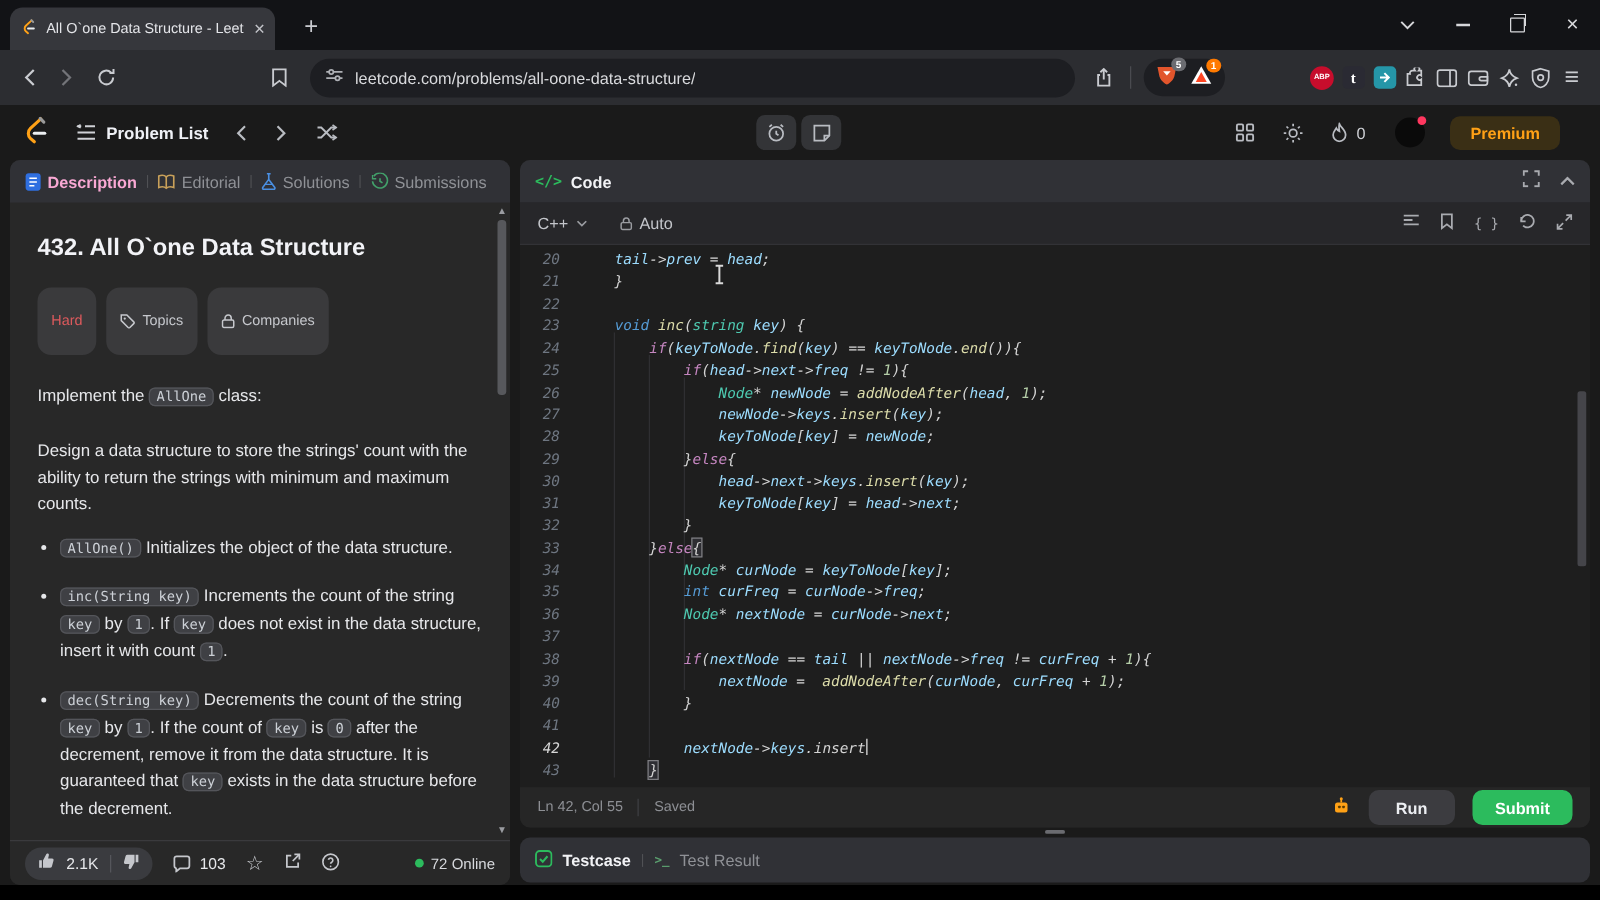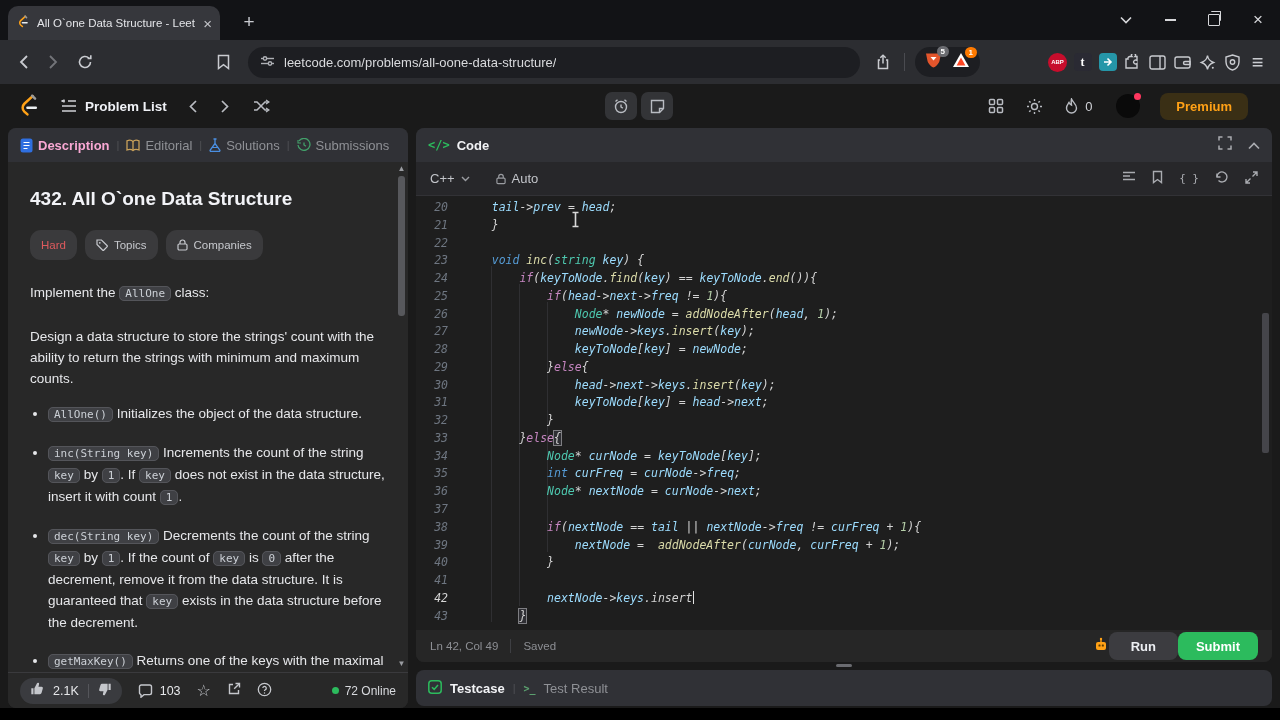--- a/index.html
+++ b/index.html
@@ -55,21 +55,21 @@
              font-size:13px;box-sizing:border-box;}
   .ptab{display:flex;align-items:center;gap:5px;color:#8f9196;}
   .ptab.active{color:#f9a8d4;font-weight:bold;}
   .psep{color:#505155;font-size:11px;}
 
   .desc-body{position:absolute;left:0;top:34px;right:12px;bottom:36px;overflow:hidden;
              padding:26px 8px 0 22px;}
   .q-title{font-size:19px;font-weight:bold;color:#f2f3f7;}
   .badges{display:flex;gap:8px;margin-top:20px;}
   .pill{height:22px;border-radius:11px;background:#3a3a3c;display:flex;align-items:center;gap:6px;
-        padding:4px 11px;font-size:11.5px;color:#c6c8cd;}
+        padding:16px 11px;font-size:11.5px;color:#c6c8cd;}
   .pill.hard{color:#dd5a5d;}
   .desc-text{font-size:13.5px;line-height:21px;color:#e6e7ea;margin-top:22px;}
   .chip{font-family:"DejaVu Sans Mono",monospace;font-size:11px;background:#3f4044;
         border:1px solid #54555a;border-radius:5px;padding:0 5px;color:#ccd0d6;white-space:nowrap;}
   .desc-list{margin:14px 0 0 0;padding-left:18px;}
   .desc-list li{font-size:13.5px;line-height:21px;color:#e6e7ea;margin-bottom:17px;}
   .desc-footer{position:absolute;left:0;right:0;bottom:0;height:36px;border-top:1px solid #3a3a3d;
                display:flex;align-items:center;gap:16px;padding:0 12px;box-sizing:border-box;
                color:#b9bcc2;font-size:12.5px;background:#282828;}
   .like-group{height:26px;background:#3a3b3f;border-radius:13px;display:flex;align-items:center;
@@ -606,24 +606,24 @@
             </div>
             <div class="cl">
               <span class="ln">43</span>
               <span class="lc"><span class="pln">        </span><span class="match">}</span></span>
             </div>
           </div>
         <div class="escroll"></div>
       </div>
 
       <div class="cp-status">
-        <span>Ln 42, Col 49</span>
+        <span>Ln 42, Col 55</span>
         <span class="vdiv" style="background:#3e3f43;"></span>
         <span>Saved</span>
-        <span style="margin-left:auto;display:flex;align-items:center;">
+        <span style="margin-left:auto;display:flex;align-items:center;gap:14px;">
           <span>
             <svg width="16" height="16" viewBox="0 0 16 16">
                 <rect x="3" y="5" width="10" height="8" rx="2" fill="#ffa116"></rect>
                 <rect x="5.5" y="7.5" width="2" height="2" rx="0.5" fill="#5a3a00"></rect>
                 <rect x="8.8" y="7.5" width="2" height="2" rx="0.5" fill="#5a3a00"></rect>
                 <line x1="8" y1="2" x2="8" y2="5" stroke="#ffa116" stroke-width="1.4"></line>
                 <circle cx="8" cy="2" r="1.2" fill="#ffa116"></circle>
               </svg>
           </span>
           <span class="runbtn">Run</span>

